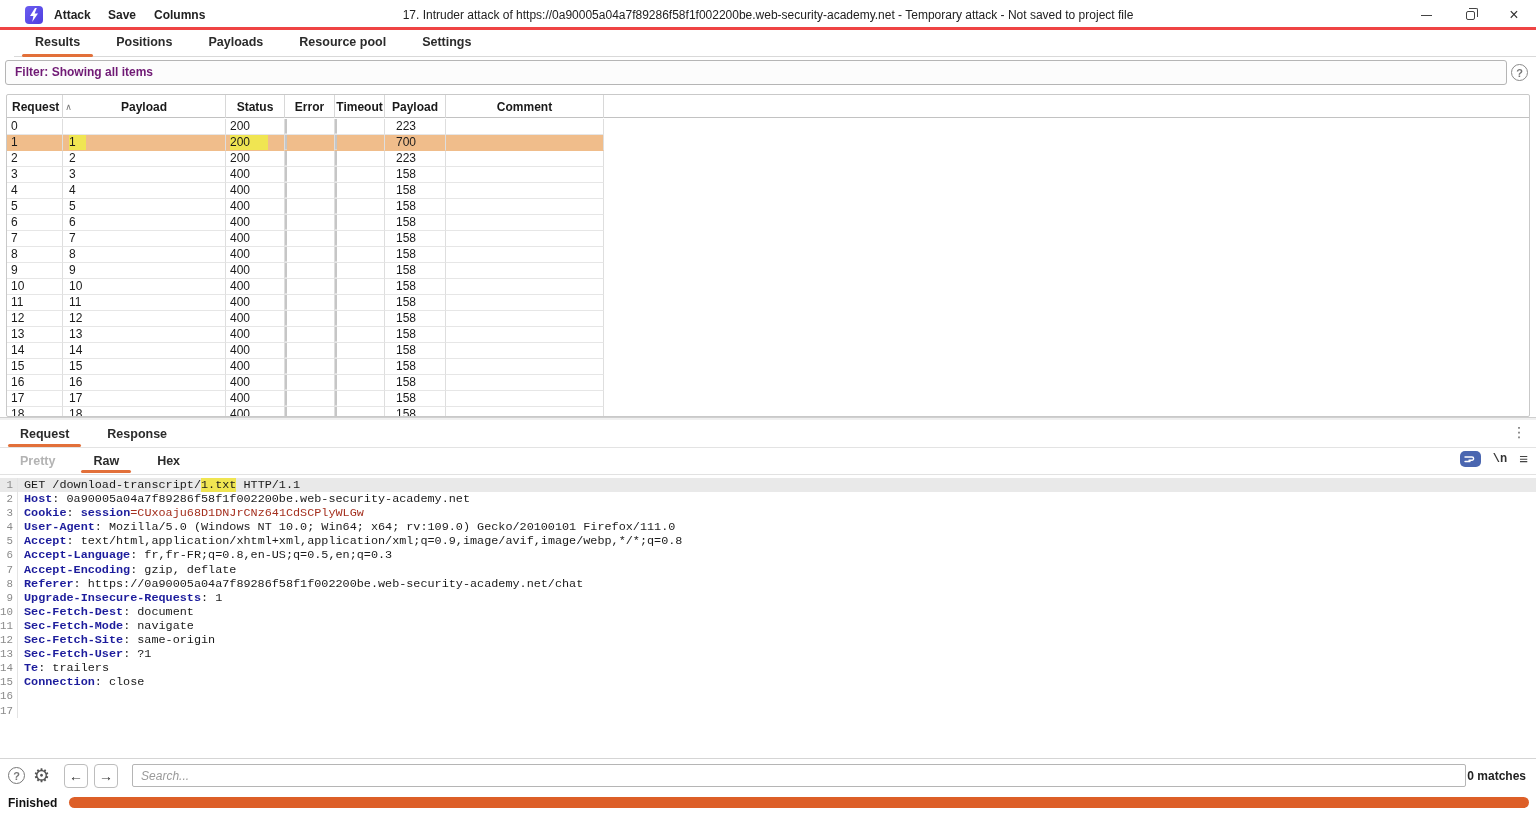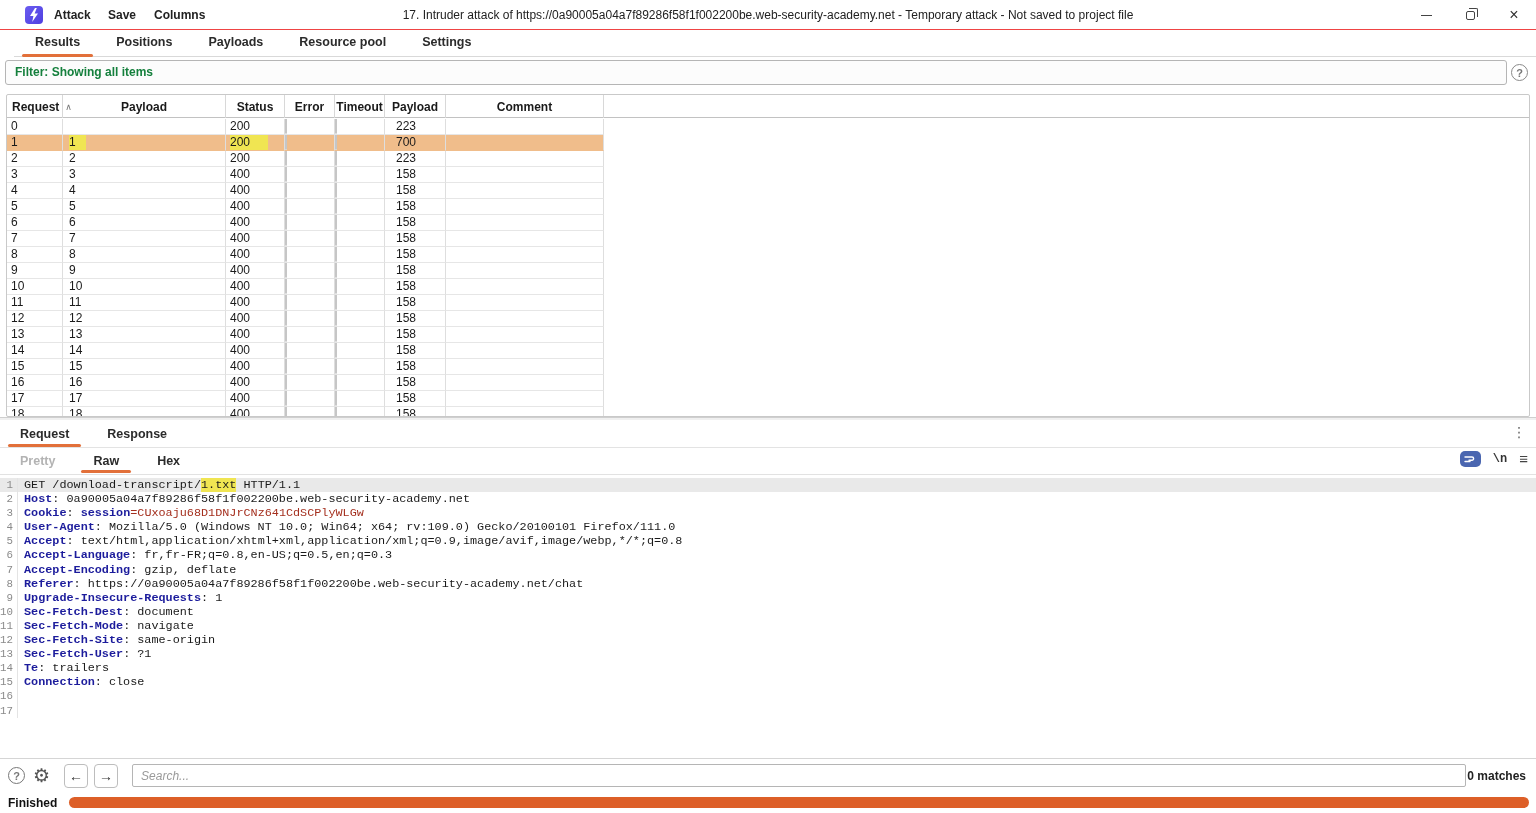--- a/index.html
+++ b/index.html
@@ -2,41 +2,41 @@
 <html><head>
 <meta charset="utf-8">
 <style>
   * { margin:0; padding:0; box-sizing:border-box; }
   html,body { width:1536px; height:813px; background:#fff; overflow:hidden;
               font-family:"Liberation Sans", sans-serif; color:#1a1a1a; }
   .abs { position:absolute; }
 
   
   .titlebar { position:absolute; left:0; top:0; width:1536px; height:30px;
-              background:#fff; border-bottom:1px solid #ef4444; }
+              background:#fff; border-bottom:3px solid #ef4444; }
   .appicon { position:absolute; left:25px; top:6px; width:18px; height:18px; border-radius:4px;
              background:linear-gradient(135deg,#6a5cf0,#4f3fe0); display:flex; align-items:center; justify-content:center; }
   .menuitem { position:absolute; top:0; height:30px; line-height:30px; font-size:12px; font-weight:700; color:#222; padding:0 6px; cursor:default; }
   .wintitle { position:absolute; left:0; right:0; top:0; height:30px; line-height:30px; text-align:center; font-size:12px; color:#222; }
   .winctl { position:absolute; top:0; width:44px; height:30px; display:flex; align-items:center; justify-content:center; color:#333; }
   .minline { width:11px; height:0; border-top:1.6px solid #444; }
   .restorebox { width:9px; height:9px; border:1.4px solid #444; border-radius:2px; position:relative; }
   .restorebox::before { content:""; position:absolute; left:2px; top:-4px; width:8px; height:8px;
                         border-top:1.4px solid #444; border-right:1.4px solid #444; border-radius:0 2px 0 0; }
   .closex { font-size:16px; font-weight:400; }
 
   
   .maintabs { position:absolute; left:14px; top:30px; width:1536px; height:27px; border-bottom:1px solid #d9d9d9; padding-left:8px; display:flex; }
   .mtab { position:relative; height:27px; line-height:25px; padding:0 13px; font-size:12.5px; font-weight:700; color:#2b2b2b; margin-right:10px; }
   .mtab.sel::after { content:""; position:absolute; left:0; right:0; bottom:0; height:3px; background:#e2703a; border-radius:2px; }
 
   
   .filterbox { position:absolute; left:5px; top:60px; width:1502px; height:25px; background:#fcfcfc;
                border:1px solid #b5b5b5; border-radius:3px; line-height:23px; padding-left:9px;
-               font-size:12px; font-weight:700; color:#15803d; }
+               font-size:12px; font-weight:700; color:#701a75; }
   .helpcircle { width:17px; height:17px; border:1.6px solid #8a8a8a; border-radius:50%;
                 color:#777; font-size:11px; font-weight:700; display:flex; align-items:center; justify-content:center; background:#fff; }
 
   
   .rtable { position:absolute; left:6px; top:94px; width:1524px; height:323px;
             border:1px solid #c9c9c9; border-radius:2px; overflow:hidden; background:#fff; }
   .rhead { display:flex; height:23px; border-bottom:1px solid #c2c2c2; font-weight:700; font-size:12px; }
   .hc { border-right:1px solid #d8d8d8; display:flex; align-items:center; justify-content:center; height:23px; }
   .hc.first { justify-content:flex-start; padding-left:5px; }
   .rbody { position:absolute; left:0; top:24px; right:0; bottom:0; overflow:hidden; }

